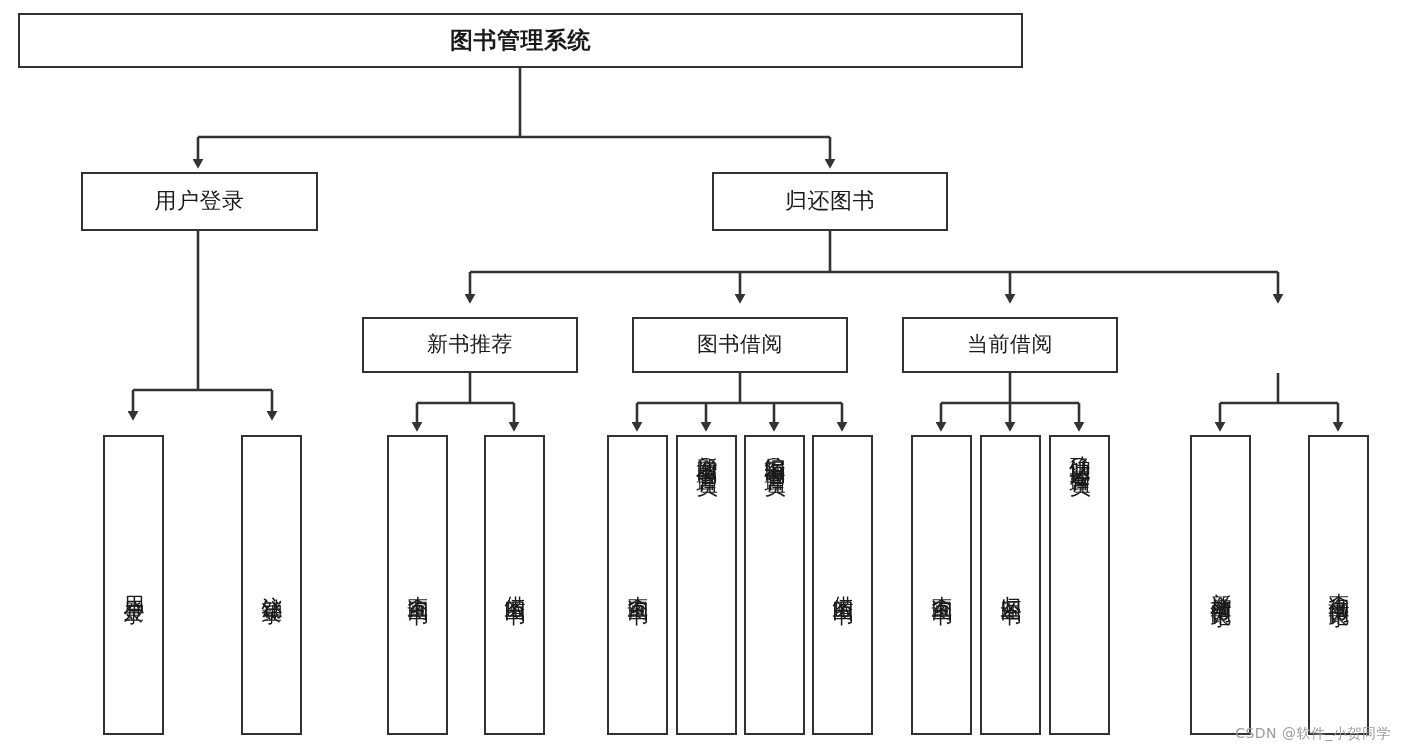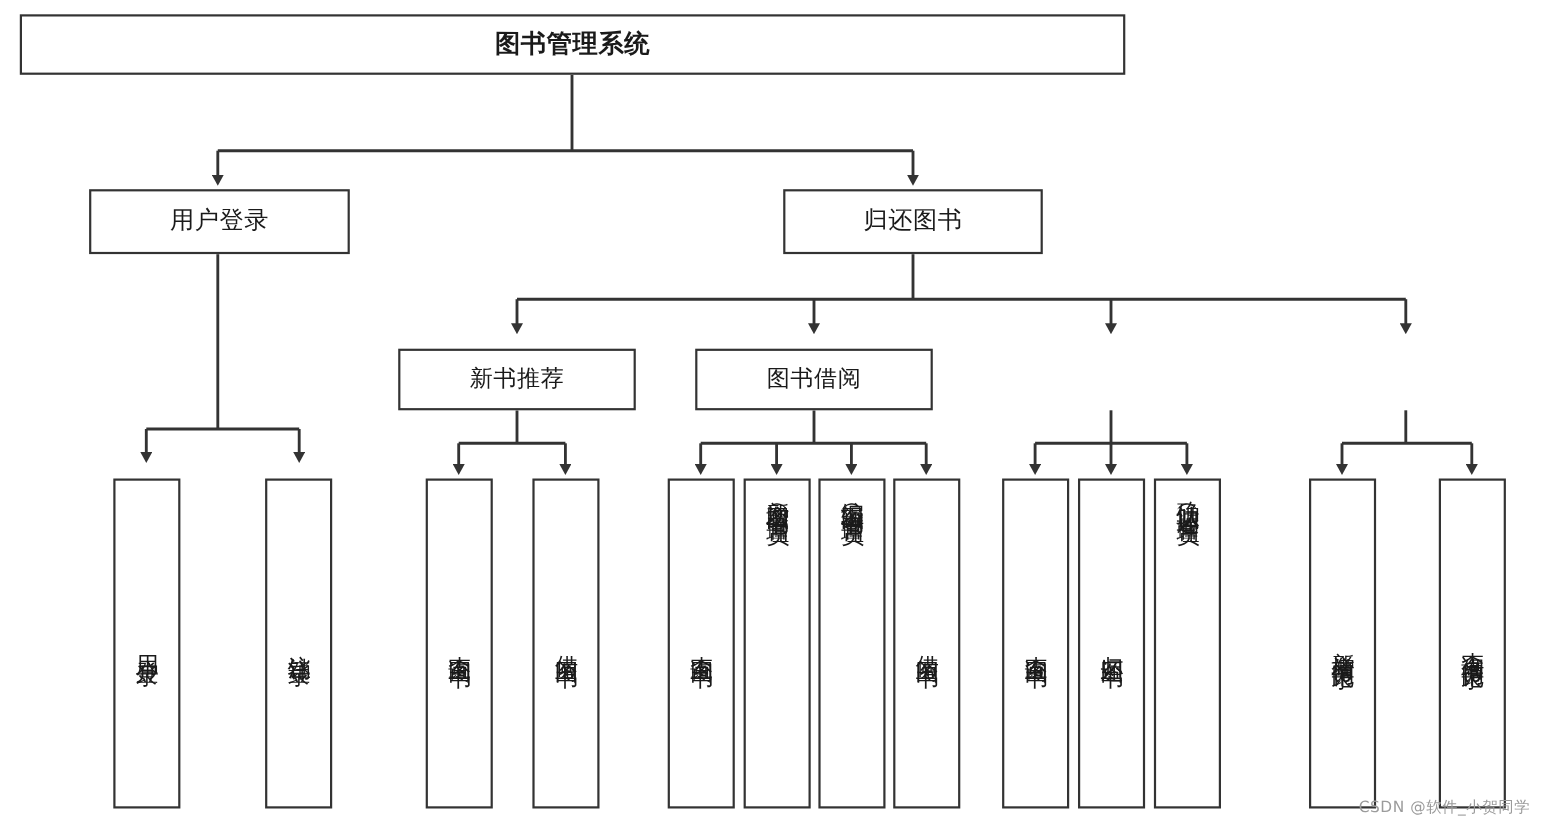--- a/index.html
+++ b/index.html
@@ -162,20 +162,23 @@
   </div>
 
   <div class="node node-l3" style="left:362px; top:317px; width:216px; height:56px;">
     <span class="node-label">新书推荐</span>
   </div>
 
   <div class="node node-l3" style="left:632px; top:317px; width:216px; height:56px;">
     <span class="node-label">图书借阅</span>
   </div>
 
+  <div class="node node-l3" style="left:902px; top:317px; width:216px; height:56px;">
+    <span class="node-label">当前借阅</span>
+  </div>
 
 
   <div class="node node-leaf" style="left:103px; top:435px; width:61px; height:300px;">
     <span class="node-label">用户登录</span>
   </div>
 
   <div class="node node-leaf" style="left:241px; top:435px; width:61px; height:300px;">
     <span class="node-label">注销登录</span>
   </div>
 

